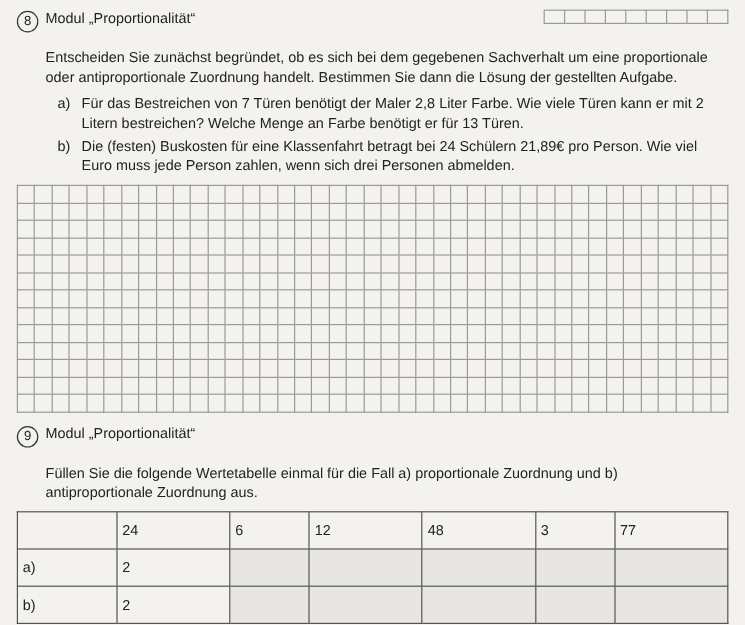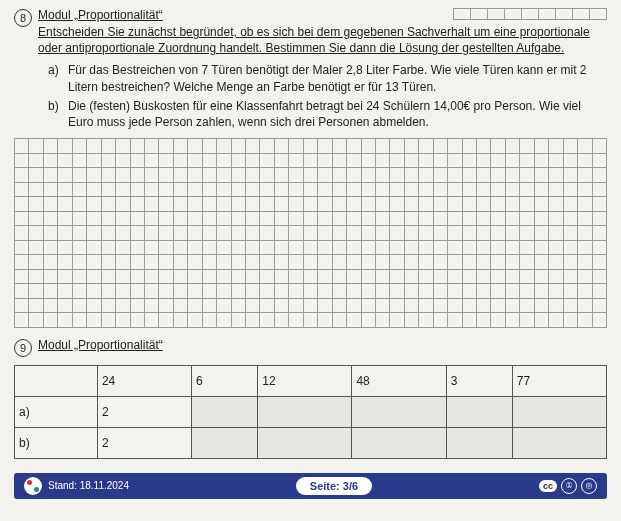--- a/index.html
+++ b/index.html
@@ -25,22 +25,22 @@
     width: 16px;
     height: 16px;
     display: flex;
     align-items: center;
     justify-content: center;
     font-size: 11px;
     flex: 0 0 16px;
     margin-top: 1px;
   }
   .ex-body { flex: 1; }
-  .title { font-weight: normal; text-decoration: underline; }
-  .desc { margin-top: 2px; line-height: 1.35; text-decoration: underline; }
+  .title { font-weight: normal; }
+  .desc { margin-top: 18px; line-height: 1.35; }
   .sublist {
     margin: 6px 0 4px 10px;
   }
   .subitem {
     display: flex;
     gap: 6px;
     margin-bottom: 3px;
     line-height: 1.35;
   }
   .subitem .lbl { flex: 0 0 14px; }
@@ -141,21 +141,21 @@
     <div class="ex-body">
       <div class="title">Modul „Proportionalität“</div>
       <div class="desc">Entscheiden Sie zunächst begründet, ob es sich bei dem gegebenen Sachverhalt um eine proportionale oder antiproportionale Zuordnung handelt. Bestimmen Sie dann die Lösung der gestellten Aufgabe.</div>
       <div class="sublist">
         <div class="subitem">
           <div class="lbl">a)</div>
           <div>Für das Bestreichen von 7 Türen benötigt der Maler 2,8 Liter Farbe. Wie viele Türen kann er mit 2 Litern bestreichen? Welche Menge an Farbe benötigt er für 13 Türen.</div>
         </div>
         <div class="subitem">
           <div class="lbl">b)</div>
-          <div>Die (festen) Buskosten für eine Klassenfahrt betragt bei 24 Schülern 14,00€ pro Person. Wie viel Euro muss jede Person zahlen, wenn sich drei Personen abmelden.</div>
+          <div>Die (festen) Buskosten für eine Klassenfahrt betragt bei 24 Schülern 21,89€ pro Person. Wie viel Euro muss jede Person zahlen, wenn sich drei Personen abmelden.</div>
         </div>
       </div>
     </div>
   </div>
   <table class="grid">
       <tbody id="gridbody">
         <tr>
           <td></td>
           <td></td>
           <td></td>
@@ -716,20 +716,21 @@
         </tr>
       </tbody>
     </table>
 </div>
 
 <div class="exercise">
   <div class="ex-header">
     <div class="circnum">9</div>
     <div class="ex-body">
       <div class="title">Modul „Proportionalität“</div>
+      <div class="desc">Füllen Sie die folgende Wertetabelle einmal für die Fall a) proportionale Zuordnung und b) antiproportionale Zuordnung aus.</div>
     </div>
   </div>
   <table class="wtable">
     <tbody>
         <tr>
       <th></th>
       <th>24</th>
       <th>6</th>
       <th>12</th>
       <th>48</th>

